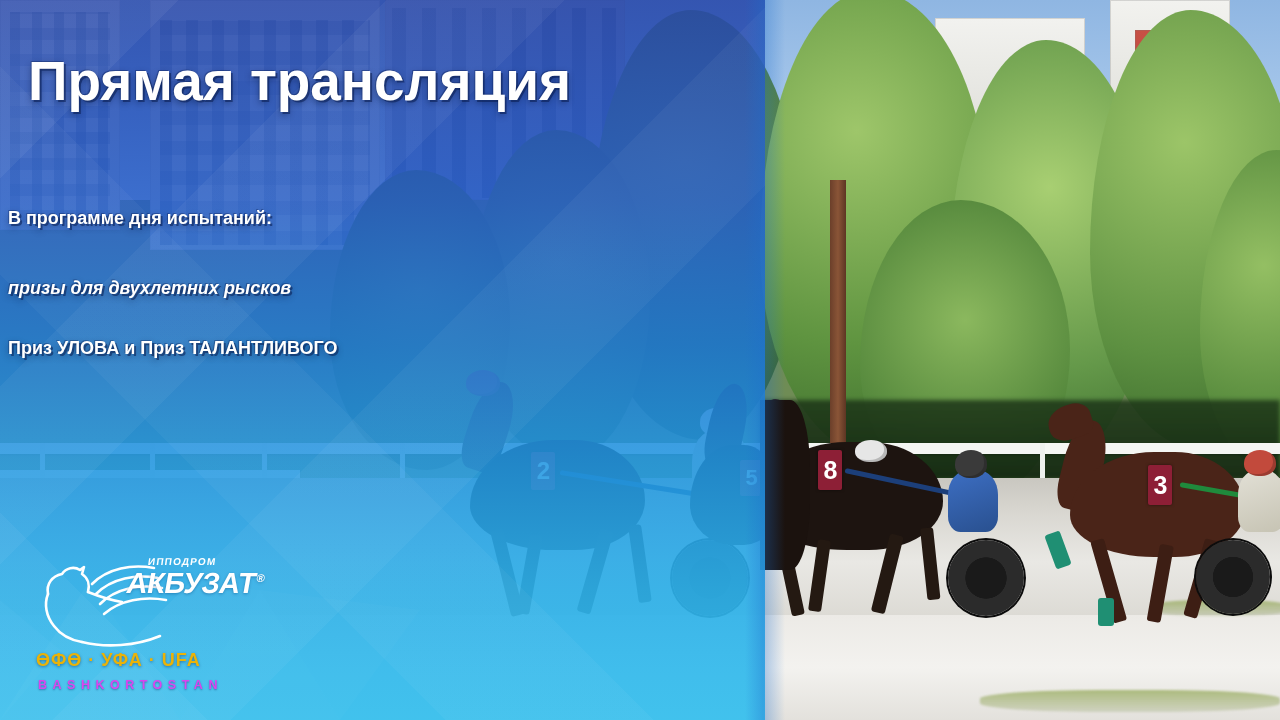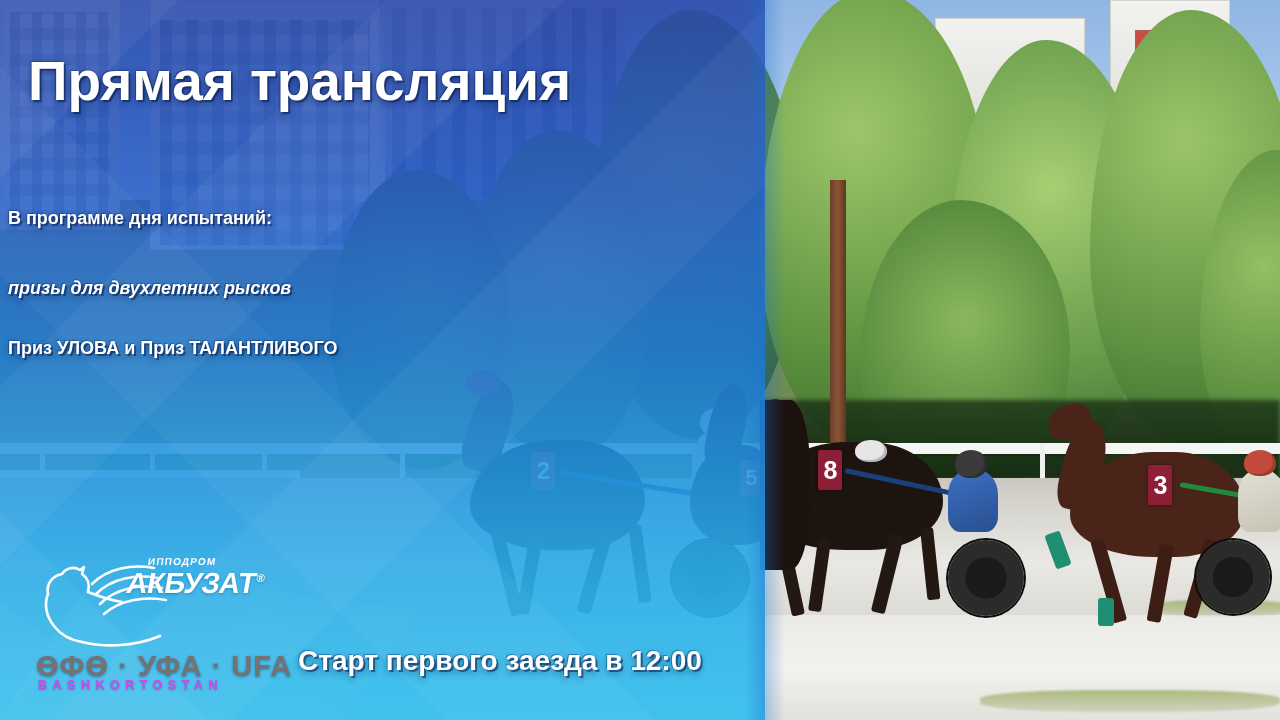--- a/index.html
+++ b/index.html
@@ -187,21 +187,21 @@
 
   
   .logo {
     position: absolute;
     left: 30px; top: 552px;
     width: 210px; height: 150px;
   }
   .logo svg { display:block; }
   .logo-city {
     position:absolute; left:36px; top:650px;
-    color:#737373; font-weight:bold; font-size:29px;
+    color:#eab308; font-weight:bold; font-size:18px;
     letter-spacing: 1px;
     text-shadow: 0 1px 3px rgba(10,40,90,.5);
   }
   .logo-region {
     position:absolute; left:38px; top:678px;
     color:#d946ef; font-weight:bold; font-size:12.5px;
     letter-spacing: 5.5px;
     text-shadow: 0 1px 2px rgba(10,40,90,.45);
   }
 </style>
@@ -329,21 +329,20 @@
     <polygon points="260,120 340,250 420,140" fill="#ffffff" opacity="0.06"></polygon>
     <polygon points="0,250 60,180 0,130" fill="#ffffff" opacity="0.08"></polygon>
   </svg>
 
   <div class="txt" id="headline">Прямая трансляция</div>
 
   <div class="txt progline" id="prog0">В программе дня испытаний:</div>
   <div class="txt progline" id="prog1">призы для двухлетних рысков</div>
   <div class="txt progline" id="prog2">Приз УЛОВА и Приз ТАЛАНТЛИВОГО</div>
 
-  <div class="txt" id="starttime">Старт первого заезда в 12:00</div>
 
   <div class="logo">
     <svg width="210" height="100" viewBox="0 0 210 100">
       <g fill="none" stroke="#ffffff" stroke-width="2.6" stroke-linecap="round" stroke-linejoin="round">
 
         <path d="M18,42 C16,32 22,24 32,22 C36,16 44,14 50,18 L54,15 L52,22 C58,26 60,33 58,40"></path>
         <path d="M18,42 C14,52 16,64 24,74 C30,82 40,88 52,90"></path>
         <path d="M58,40 C68,44 80,48 92,50"></path>
 
         <path d="M62,32 C78,16 102,12 124,16"></path>

